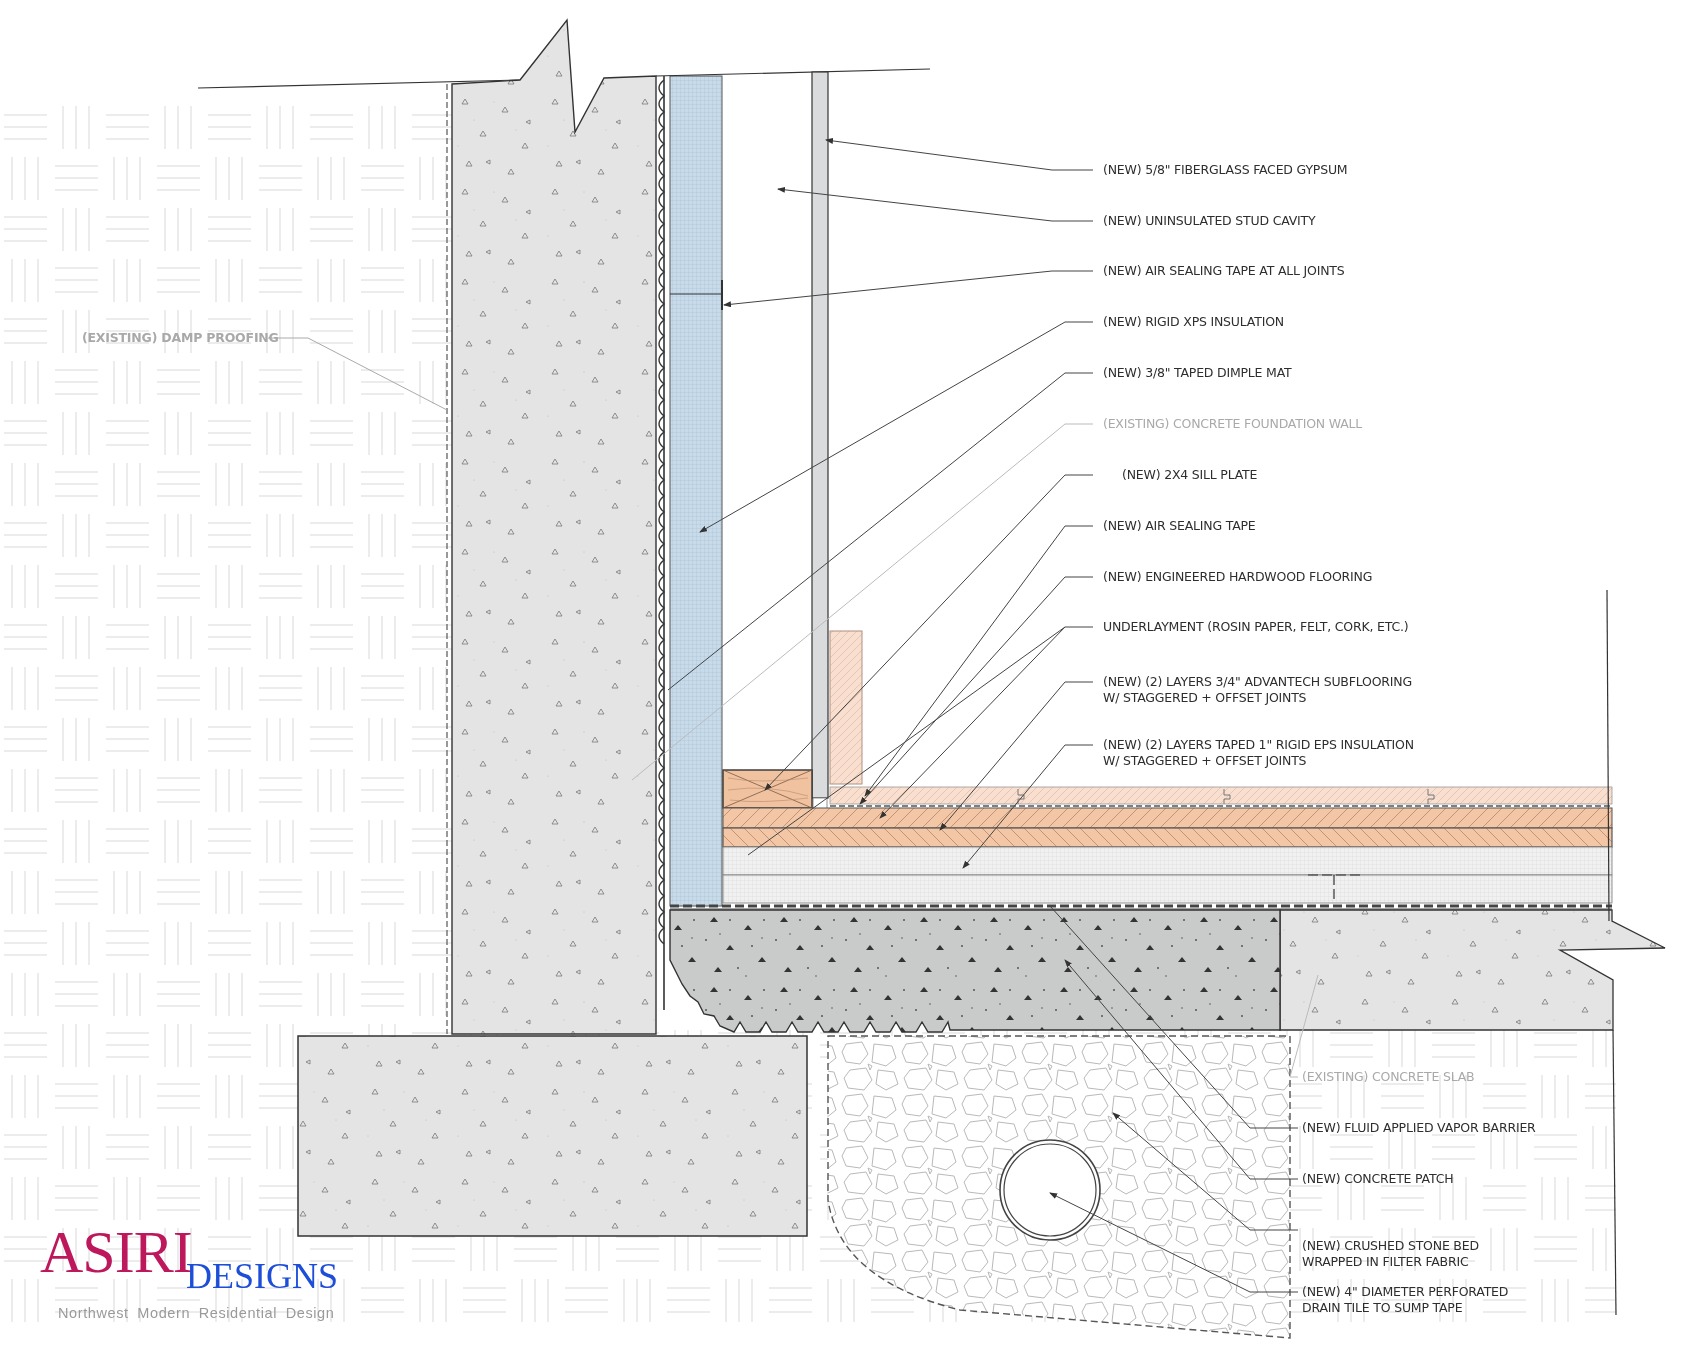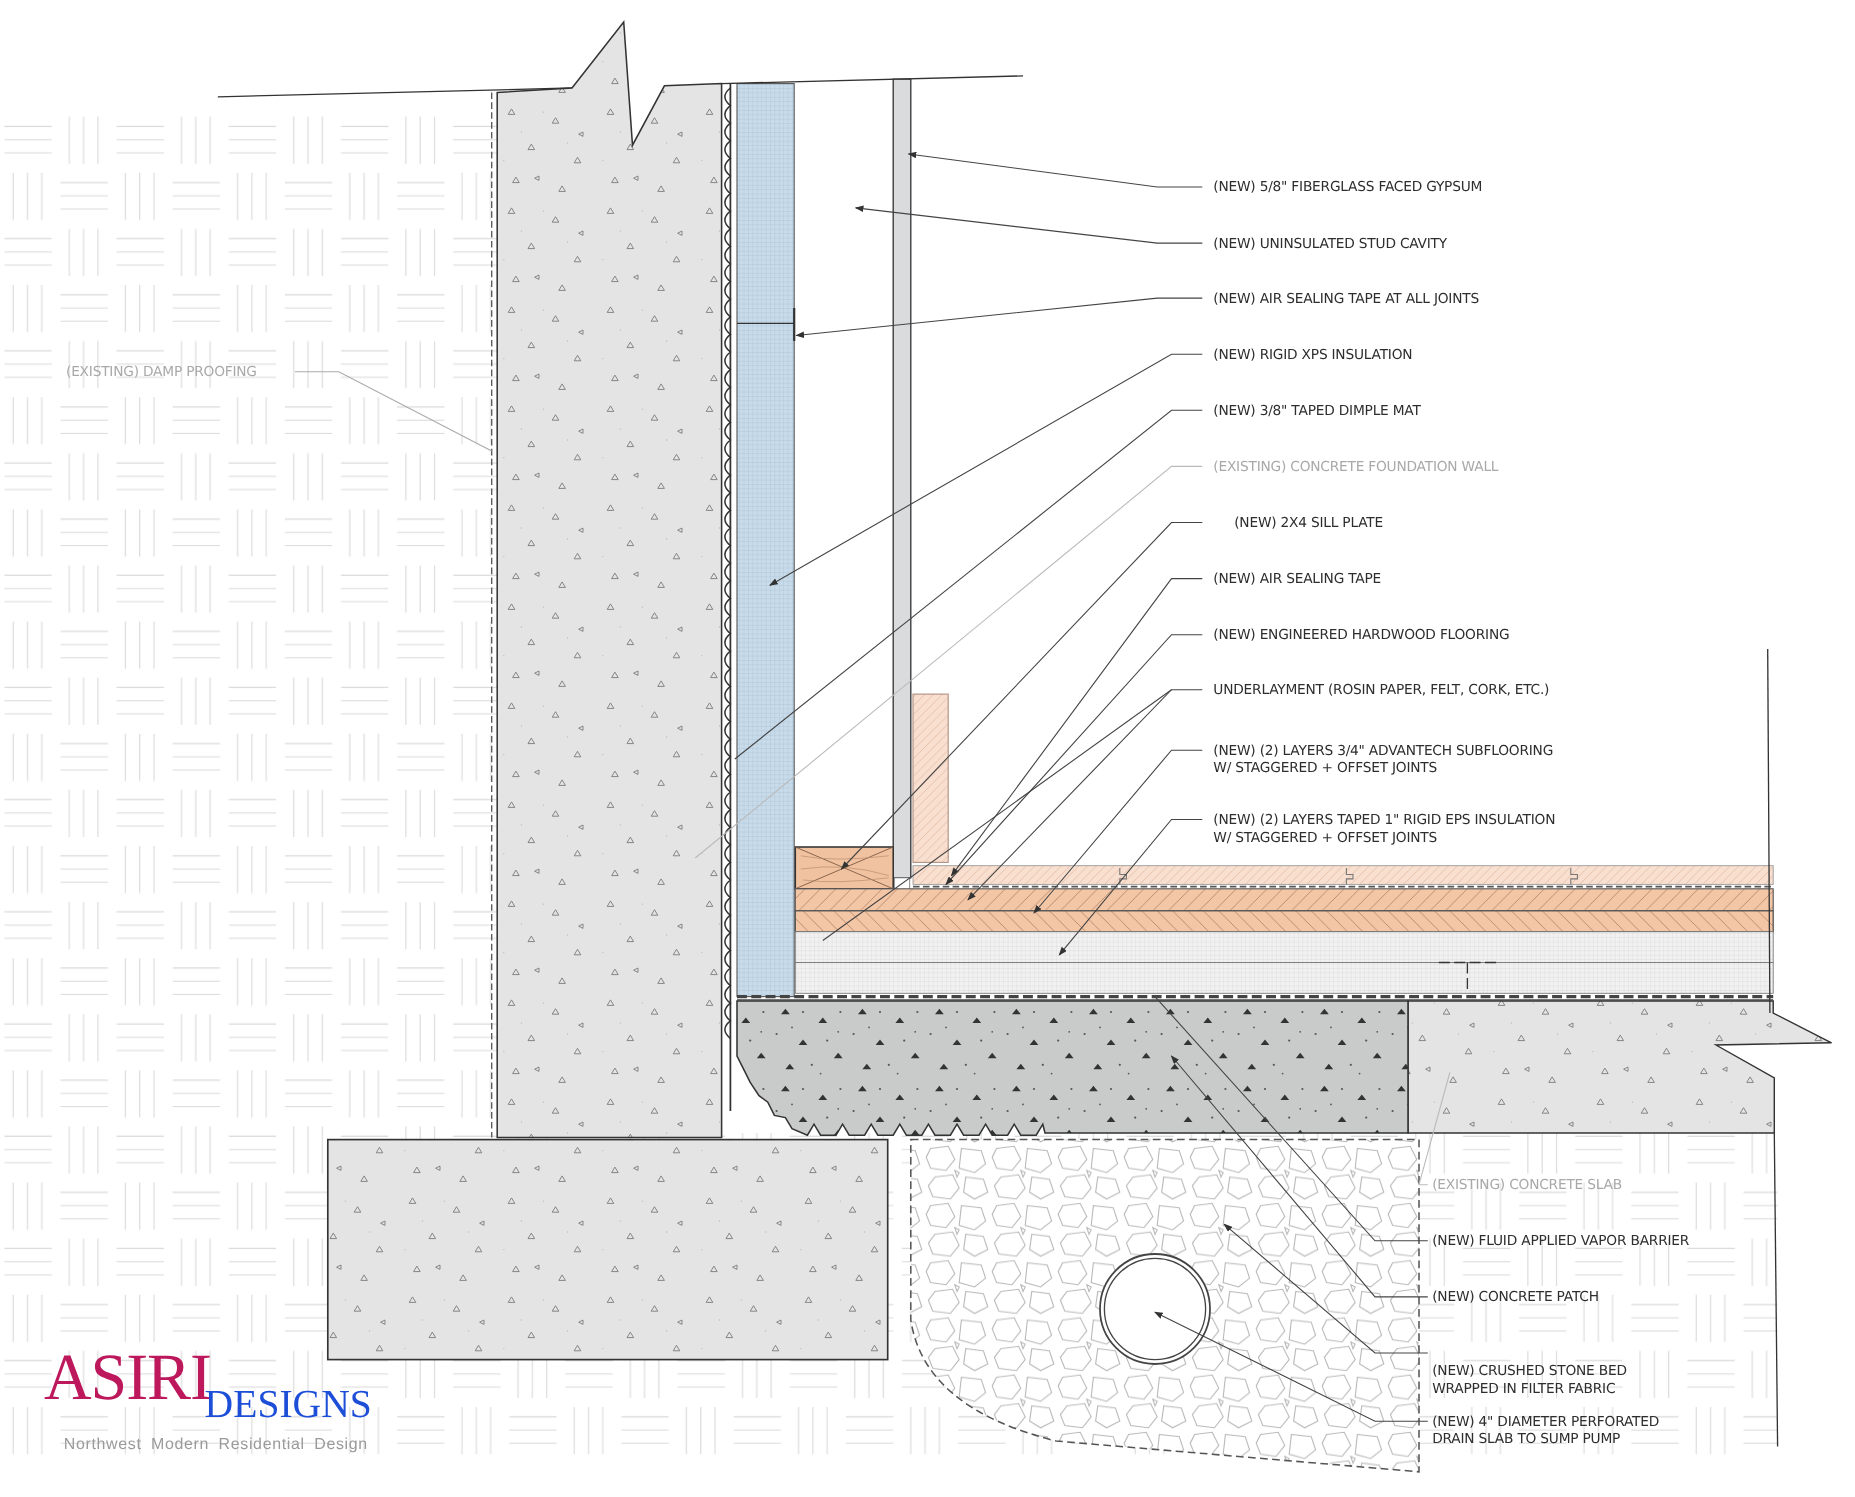--- a/index.html
+++ b/index.html
@@ -208,29 +208,29 @@
 <div class="lbl" style="left:1103px;top:619px;">UNDERLAYMENT (ROSIN PAPER, FELT, CORK, ETC.)</div>
 <div class="lbl" style="left:1103px;top:674px;">
   <div>(NEW) (2) LAYERS 3/4" ADVANTECH SUBFLOORING</div>
   <div>W/ STAGGERED + OFFSET JOINTS</div>
 </div>
 <div class="lbl" style="left:1103px;top:737px;">
   <div>(NEW) (2) LAYERS TAPED 1" RIGID EPS INSULATION</div>
   <div>W/ STAGGERED + OFFSET JOINTS</div>
 </div>
 
-<div class="lbl existing" style="left:60px;top:330px;">(EXISTING) DAMP PROOFING</div>
+<div class="lbl existing" style="left:82px;top:330px;font-weight:bold;">(EXISTING) DAMP PROOFING</div>
 
 <div class="lbl existing" style="left:1302px;top:1069px;">(EXISTING) CONCRETE SLAB</div>
 <div class="lbl" style="left:1302px;top:1120px;">(NEW) FLUID APPLIED VAPOR BARRIER</div>
 <div class="lbl" style="left:1302px;top:1171px;">(NEW) CONCRETE PATCH</div>
 <div class="lbl" style="left:1302px;top:1222px;margin-top:16px;">
   <div>(NEW) CRUSHED STONE BED</div>
   <div>WRAPPED IN FILTER FABRIC</div>
 </div>
 <div class="lbl" style="left:1302px;top:1284px;">
   <div>(NEW) 4" DIAMETER PERFORATED</div>
-  <div>DRAIN SLAB TO SUMP PUMP</div>
+  <div>DRAIN TILE TO SUMP TAPE</div>
 </div>
 
 <div class="logo-main">ASIRI</div>
 <div class="logo-sub">DESIGNS</div>
 <div class="logo-tag">Northwest Modern Residential Design</div>
 
 </body></html>

